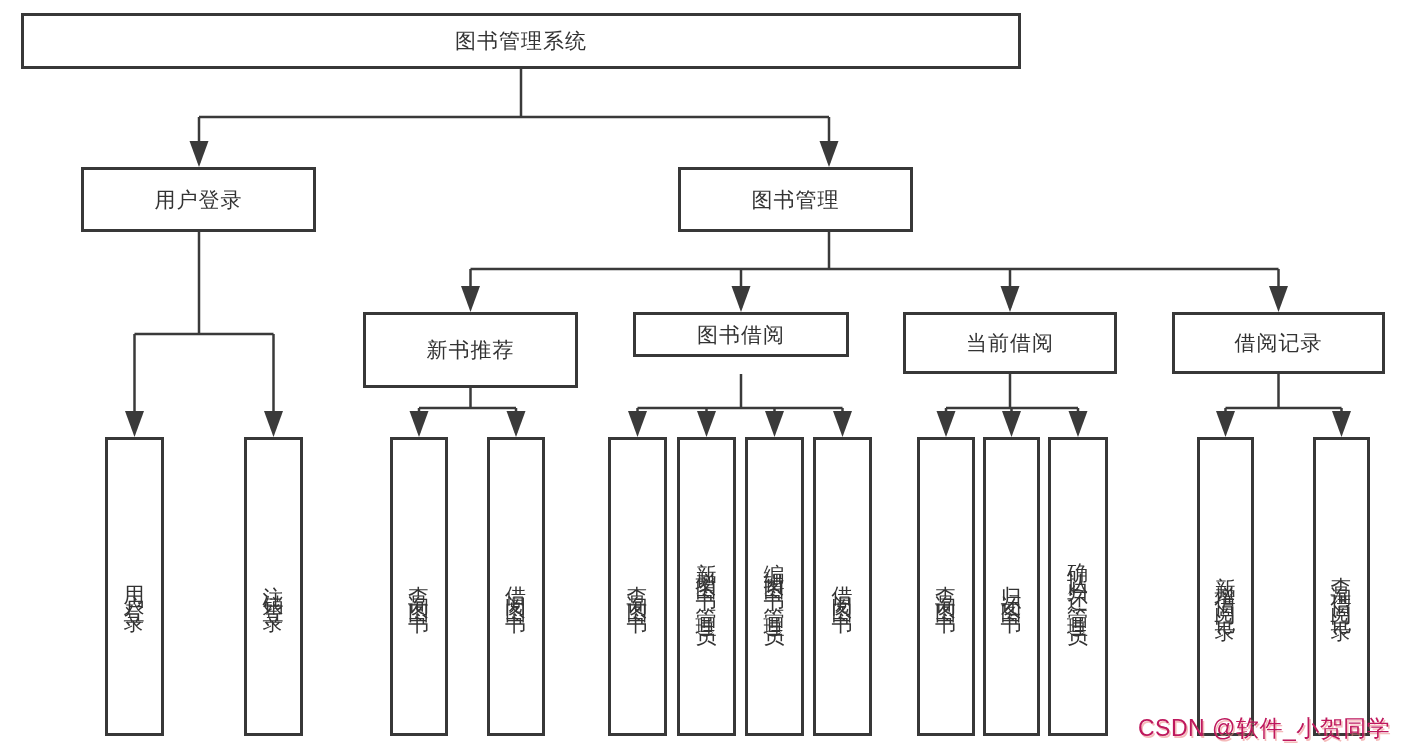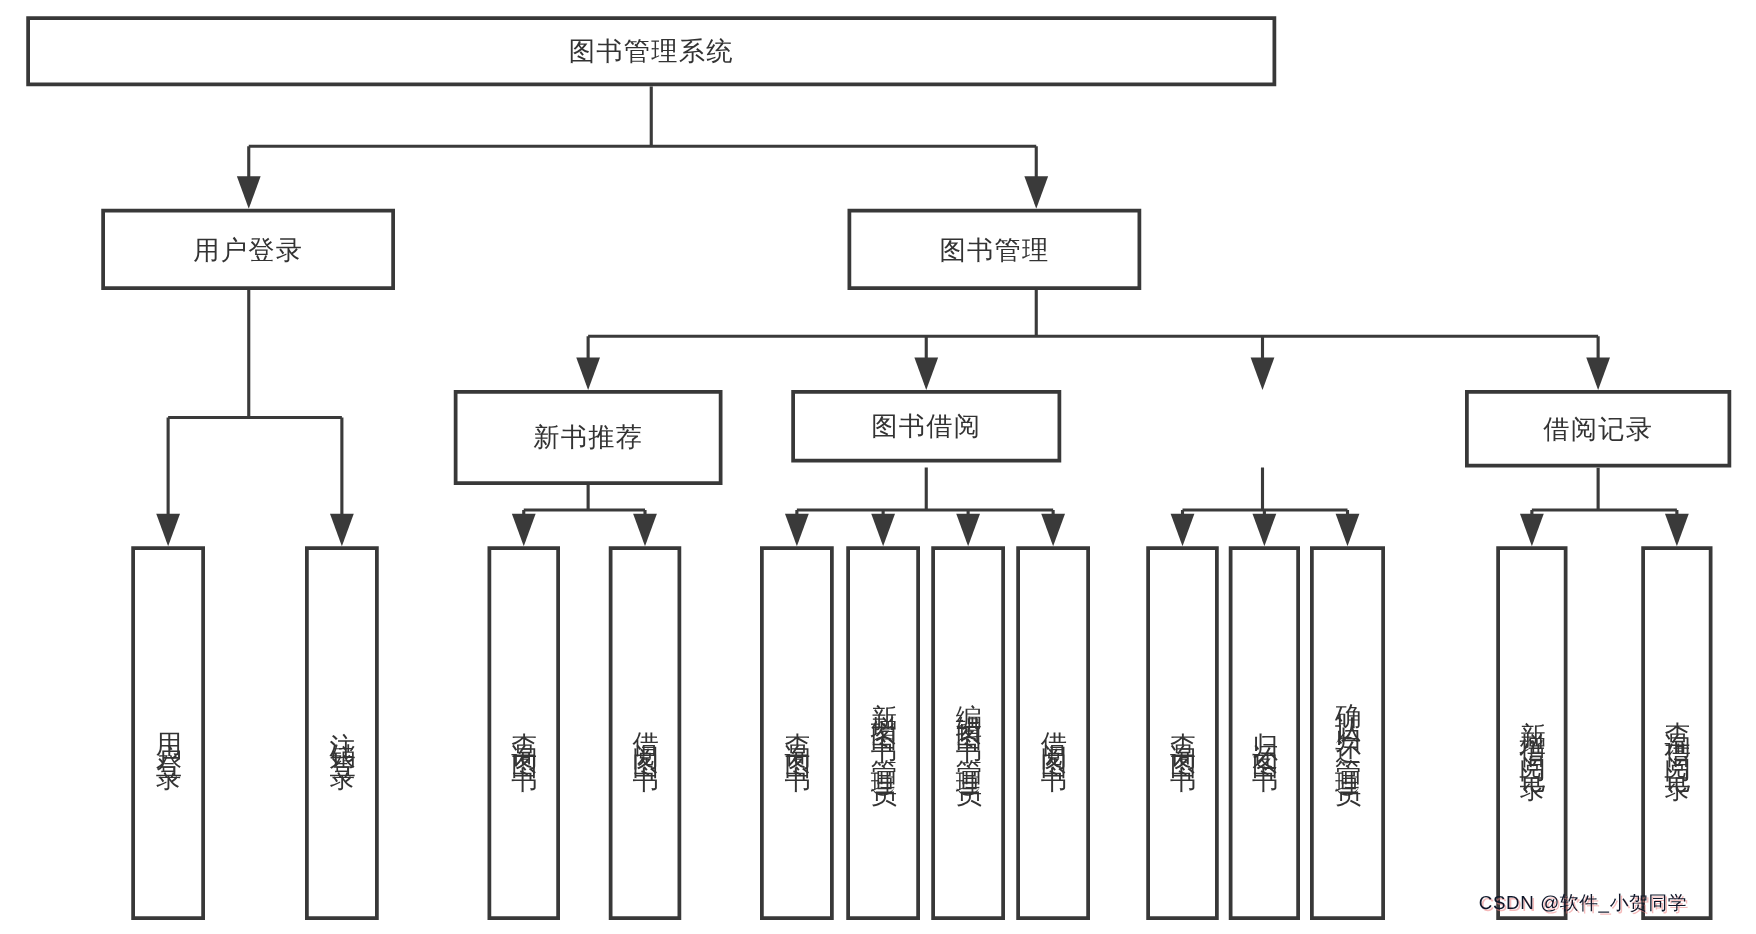--- a/index.html
+++ b/index.html
@@ -14,23 +14,23 @@
     position:absolute;box-sizing:border-box;background:#ffffff;
     border:3px solid #383838;display:flex;align-items:center;justify-content:center;text-align:center;
   }
   .node .lbl{white-space:nowrap;color:#333333;}
   .h .lbl{font-size:21px;letter-spacing:1px;}
   .v .lbl{
     writing-mode:vertical-rl;text-orientation:mixed;
     font-size:21px;letter-spacing:9px;line-height:1;
   }
   #watermark{
-    position:absolute;left:1183px;top:713px;width:222px;
-    font-size:15px;letter-spacing:0.5px;white-space:nowrap;
-    color:#0f172a;text-shadow:1.5px 1.5px 0 rgba(236,130,130,0.55);
+    position:absolute;left:1138px;top:713px;width:222px;
+    font-size:23px;letter-spacing:0.5px;white-space:nowrap;
+    color:#be185d;text-shadow:1.5px 1.5px 0 rgba(236,130,130,0.55);
     z-index:5;
   }
 </style>
 </head>
 <body>
 
 <div id="canvas">
 
   <svg id="connectors" viewBox="0 0 1405 747" xmlns="http://www.w3.org/2000/svg">
 
@@ -101,22 +101,25 @@
   <div class="node h" style="left:81px;top:167px;width:235px;height:65px">
     <span class="lbl">用户登录</span>
   </div>
   <div class="node h" style="left:678px;top:167px;width:235px;height:65px">
     <span class="lbl">图书管理</span>
   </div>
 
   <div class="node h" style="left:363px;top:312px;width:215px;height:76px">
     <span class="lbl">新书推荐</span>
   </div>
-  <div class="node h" style="left:633px;top:312px;width:216px;height:58px">
+  <div class="node h" style="left:633px;top:312px;width:216px;height:45px">
     <span class="lbl">图书借阅</span>
+  </div>
+  <div class="node h" style="left:903px;top:312px;width:214px;height:62px">
+    <span class="lbl">当前借阅</span>
   </div>
   <div class="node h" style="left:1172px;top:312px;width:213px;height:62px">
     <span class="lbl">借阅记录</span>
   </div>
 
   <div class="node v" style="left:105px;top:437px;width:59px;height:299px">
     <span class="lbl">用户登录</span>
   </div>
   <div class="node v" style="left:244px;top:437px;width:59px;height:299px">
     <span class="lbl">注销登录</span>

